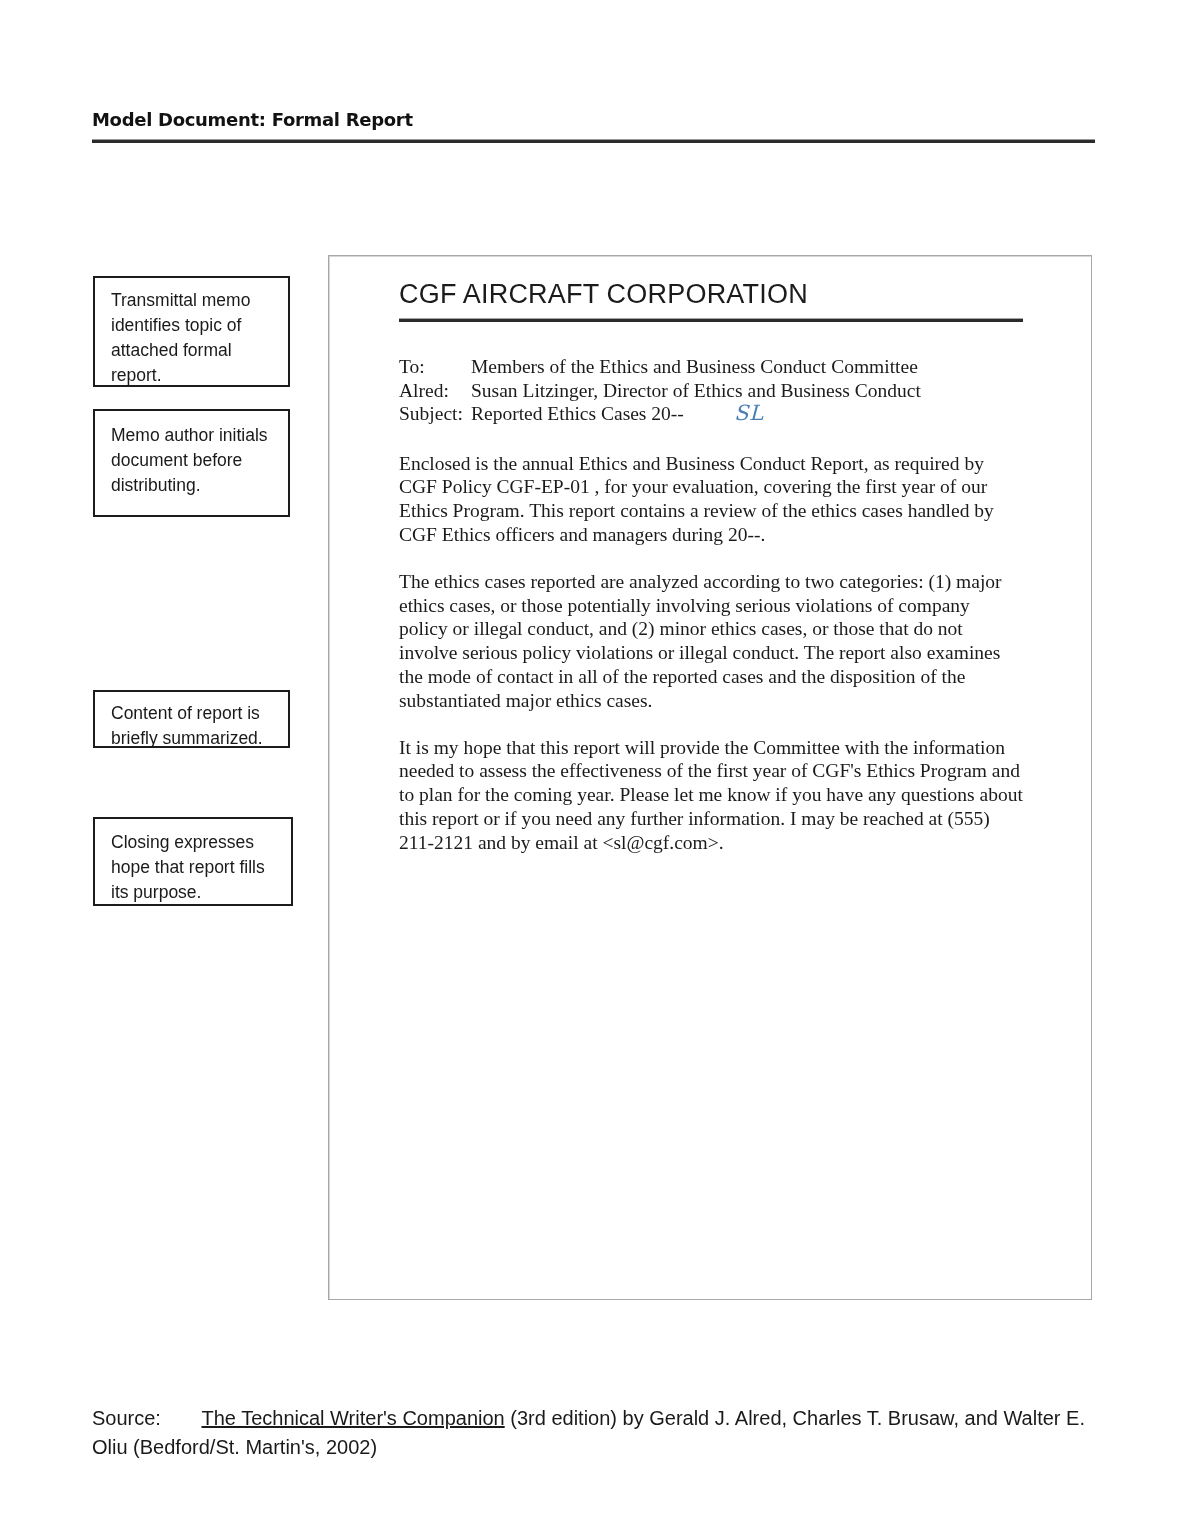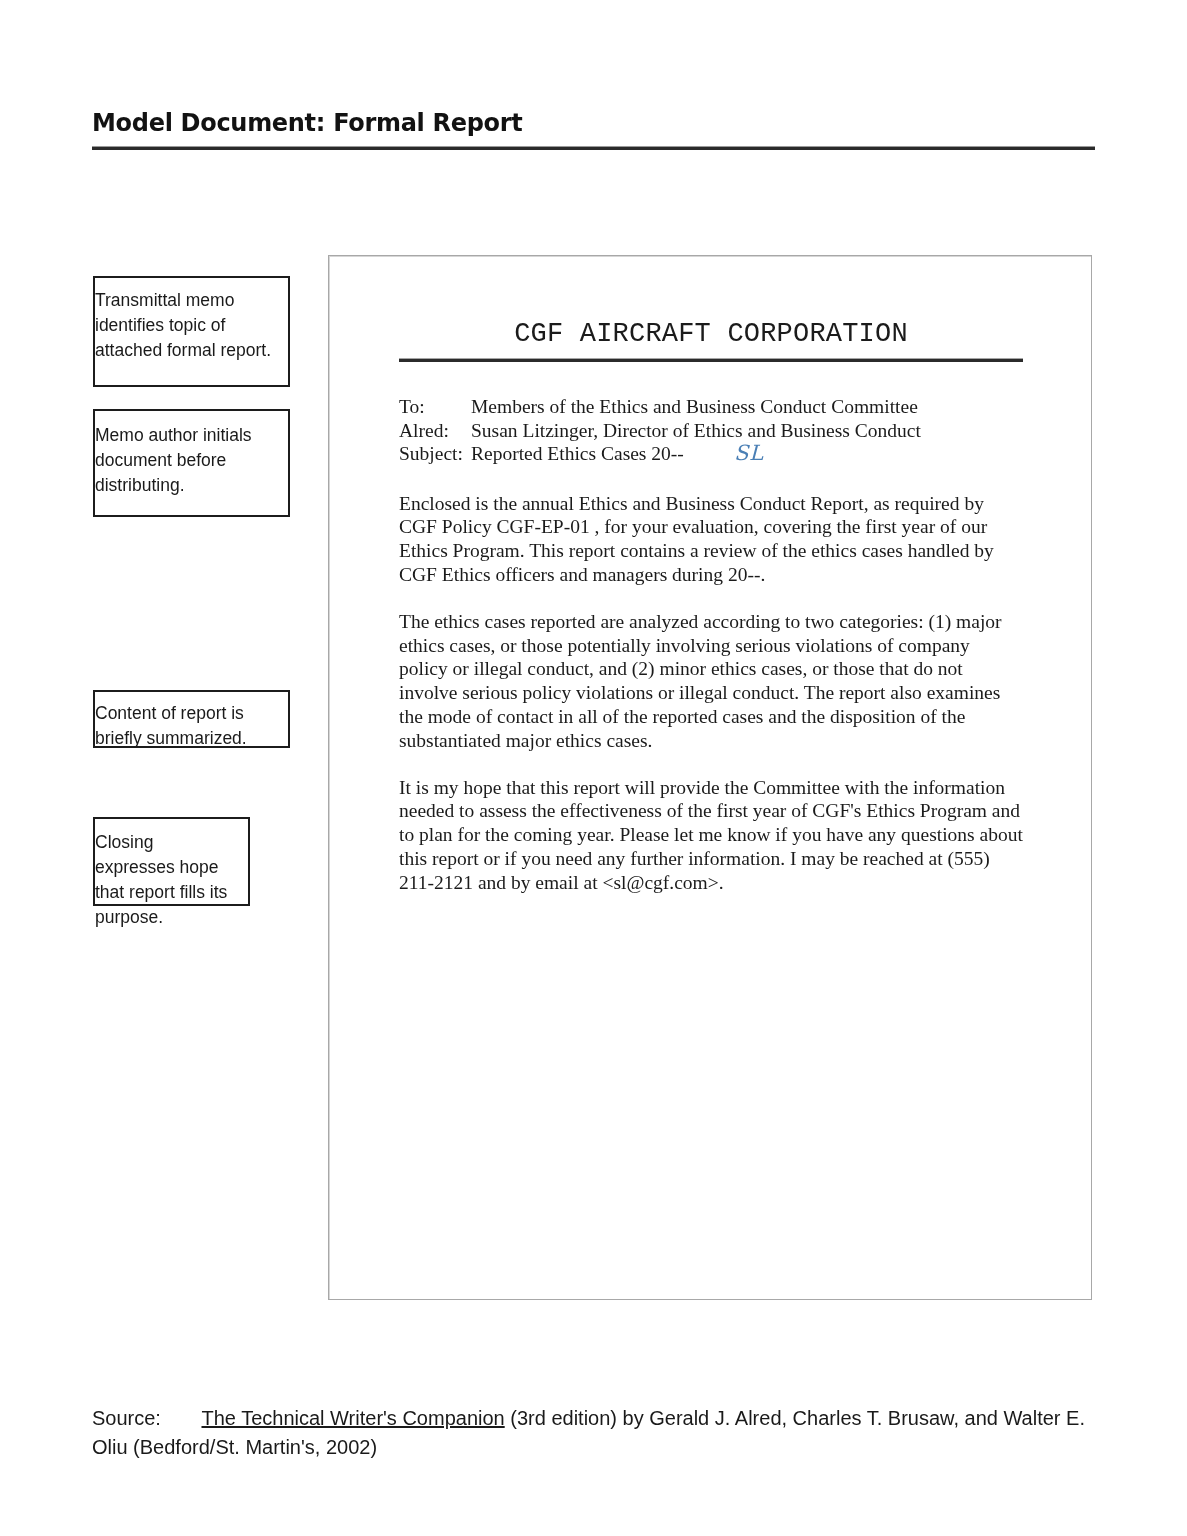--- a/index.html
+++ b/index.html
@@ -20,21 +20,21 @@
   .page-heading {
     position: absolute;
     left: 92px;
     top: 110px;
     width: 1003px;
   }
   .page-heading h1 {
     margin: 0;
     font-family: "DejaVu Sans", sans-serif;
     font-weight: 700;
-    font-size: 24px;
+    font-size: 18px;
     letter-spacing: -0.3px;
     color: #121212;
     line-height: 1.15;
   }
   .heading-rule {
     margin-top: 8px;
     height: 4px;
     background: #2b2b2b;
     border-top: 1px solid #9a9a9a;
     box-sizing: border-box;
@@ -43,26 +43,26 @@
   
   .callout {
     position: absolute;
     box-sizing: border-box;
     border: 2px solid #1c1c1c;
     background: #ffffff;
     font-family: "Liberation Sans", sans-serif;
     font-size: 17.5px;
     line-height: 1.42;
     color: #1a1a1a;
-    padding: 10px 11px 10px 0;
+    padding: 10px 11px 10px 16px;
   }
   #callout-1 { left: 93px;  top: 276px; width: 197px; height: 111px; }
   #callout-2 { left: 93px;  top: 409px; width: 197px; height: 108px;  padding-top: 12px; }
   #callout-3 { left: 93px;  top: 690px; width: 197px; height: 58px;  padding-top: 9px; }
-  #callout-4 { left: 93px;  top: 817px; width: 157px; height: 89px;  padding-top: 11px; }
+  #callout-4 { left: 93px;  top: 817px; width: 200px; height: 89px;  padding-top: 11px; }
 
   
   .doc-page {
     position: absolute;
     left: 328px;
     top: 255px;
     width: 764px;
     height: 1045px;
     box-sizing: border-box;
     border: 1px solid #a8a8a8;
@@ -70,26 +70,26 @@
     box-shadow: inset 1px 1px 0 #d6d6d6;
   }
   .doc-inner {
     position: absolute;
     left: 70px;
     top: 0;
     width: 624px;
   }
 
   .memo-title {
-    text-align: center;
-    font-family: Liberation Mono, monospace;
+    text-align: left;
+    font-family: Liberation Sans, sans-serif;
     font-size: 27px;
     line-height: 1.08;
     color: #1b1b1b;
-    padding-top: 64px;
+    padding-top: 24px;
     letter-spacing: 0.2px;
   }
   .memo-title .line2 {
     display: block;
     font-size: 26px;
     margin-top: 2px;
   }
   .memo-rule {
     margin-top: 9px;
     height: 4px;

